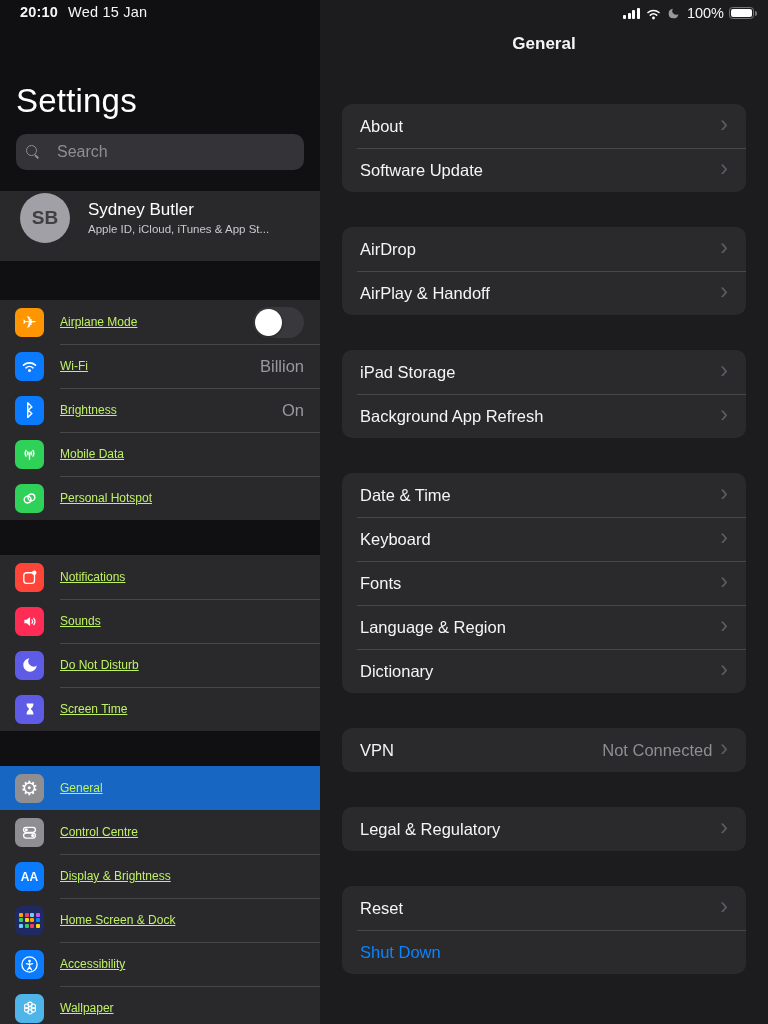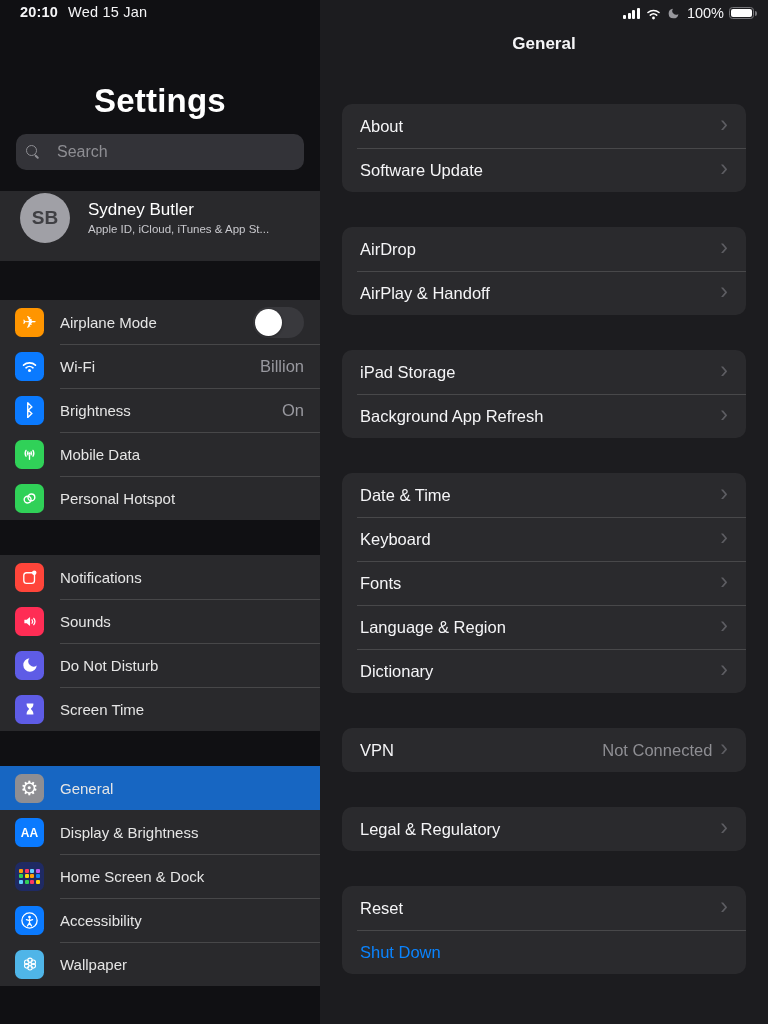--- a/index.html
+++ b/index.html
@@ -5,41 +5,41 @@
   * { margin:0; padding:0; box-sizing:border-box; }
   html,body { background:#000; }
   body { font-family:"Liberation Sans","DejaVu Sans",sans-serif; -webkit-font-smoothing:antialiased; }
   .screen { position:relative; width:768px; height:1024px; overflow:hidden; background:#1c1c1f; }
 
   
   .sidebar { position:absolute; left:0; top:0; width:320px; height:1024px; background:#101013; overflow:hidden; }
   .status-left { position:absolute; top:4px; left:20px; font-size:14.5px; color:#f5f5f7; letter-spacing:.2px; }
   .status-left .time { font-weight:700; margin-right:10px; }
   .status-left .date { font-weight:500; }
-  .side-title { margin:82px 16px 0 16px; font-size:33px; font-weight:700; color:#fff; letter-spacing:.2px;text-align:center; }
+  .side-title { margin:82px 16px 0 16px; font-size:33px; font-weight:400; color:#fff; letter-spacing:.2px; }
   .search { display:flex; align-items:center; gap:17px; margin:14px 16px 0 16px; height:36px; background:#333338; border-radius:10px; padding:0 10px; }
   .mag { position:relative; width:14px; height:14px; flex:0 0 auto; }
   .mag::before { content:""; position:absolute; left:0; top:0; width:9px; height:9px; border:1.8px solid #8e8e93; border-radius:50%; }
   .mag::after { content:""; position:absolute; left:9px; top:9px; width:5px; height:1.8px; background:#8e8e93; transform:rotate(45deg); transform-origin:left center; border-radius:1px; }
   .search input { flex:1; background:transparent; border:none; outline:none; font-size:16px; color:#f5f5f7; font-family:inherit; }
   .search input::placeholder { color:#8e8e93; }
 
   .profile { display:flex; align-items:center; margin-top:21px; height:70px; background:#29292c; padding:0 16px 17px 20px; cursor:default; }
   .avatar { width:50px; height:50px; border-radius:50%; background:#a0a0a6; color:#404044; font-size:19px; font-weight:600; display:flex; align-items:center; justify-content:center; flex:0 0 auto; }
   .pinfo { margin-left:18px; min-width:0; }
   .pname { font-size:17px; color:#fff; }
   .psub { margin-top:3px; font-size:11.5px; color:#c8c8cd; white-space:nowrap; }
 
   .sgroup { margin-top:39px; background:#29292c; }
   .sgroup.g2, .sgroup.g3 { margin-top:35px; }
   .srow { position:relative; display:flex; align-items:center; height:44px; padding:0 16px 0 15px; }
   .srow + .srow::before { content:""; position:absolute; top:0; left:60px; right:0; height:1px; background:rgba(255,255,255,.14); }
   .srow.selected { background:#1766c2; }
   .srow.selected::before, .srow.selected + .srow::before { background:transparent; }
-  .slabel { margin-left:16px; font-size:15px; color:#e5e5e5; }
+  .slabel { margin-left:16px; font-size:12px; color:#bef264;text-decoration:underline; }
   .svalue { margin-left:auto; font-size:16.5px; color:#98989f; }
 
   .app-icon { position:relative; width:29px; height:29px; border-radius:6.5px; flex:0 0 auto; display:flex; align-items:center; justify-content:center; overflow:hidden; }
   .bg-orange{background:#ff9500;} .bg-blue{background:#0a7aff;} .bg-green{background:#30d158;}
   .bg-red{background:#ff453a;} .bg-pink{background:#ff2d55;} .bg-indigo{background:#5e5ce6;}
   .bg-gray{background:#8e8e93;} .bg-navy{background:#1f2a63;} .bg-cyan{background:#4fb5e8;}
   .glyph-air::before { content:"\2708"; font-size:17px; color:#fff; font-family:"DejaVu Sans",sans-serif; }
   .glyph-bt::before { content:"\16D2"; font-size:17px; font-weight:700; color:#fff; font-family:"DejaVu Sans",sans-serif; }
   .glyph-gear::before { content:"\2699"; font-size:20px; color:#fff; font-family:"DejaVu Sans",sans-serif; }
   .glyph-aa::before { content:"AA"; font-size:12px; font-weight:700; color:#fff; letter-spacing:0; }
@@ -188,20 +188,31 @@
         <span class="slabel">Screen Time</span>
       </div>
     </div>
 
     <div class="sgroup g3">
       <div class="srow selected">
         <span class="app-icon bg-gray">
             <span class="glyph-gear"></span>
           </span>
         <span class="slabel">General</span>
+      </div>
+      <div class="srow">
+        <span class="app-icon bg-gray">
+          <svg width="19" height="19" viewBox="0 0 24 24" fill="none" stroke="#fff" stroke-width="1.6">
+              <rect x="4.5" y="5.5" width="15" height="6.2" rx="3.1"></rect>
+              <circle cx="8" cy="8.6" r="1.9" fill="#fff" stroke="none"></circle>
+              <rect x="4.5" y="12.8" width="15" height="6.2" rx="3.1"></rect>
+              <circle cx="16" cy="15.9" r="1.9" fill="#fff" stroke="none"></circle>
+            </svg>
+        </span>
+        <span class="slabel">Control Centre</span>
       </div>
       <div class="srow">
         <span class="app-icon bg-blue">
             <span class="glyph-aa"></span>
           </span>
         <span class="slabel">Display &amp; Brightness</span>
       </div>
       <div class="srow">
         <span class="app-icon bg-navy">
           <span class="dots">

